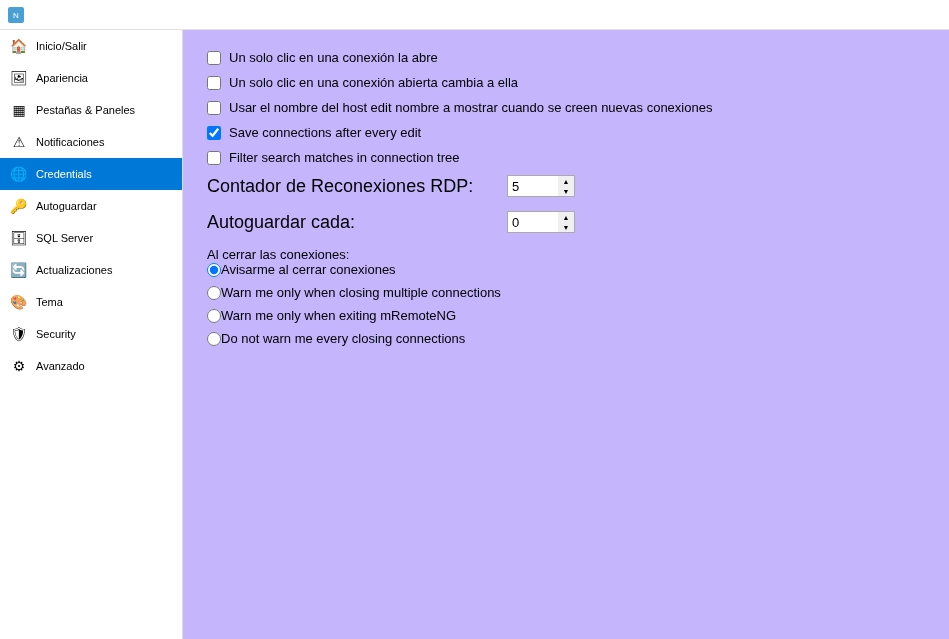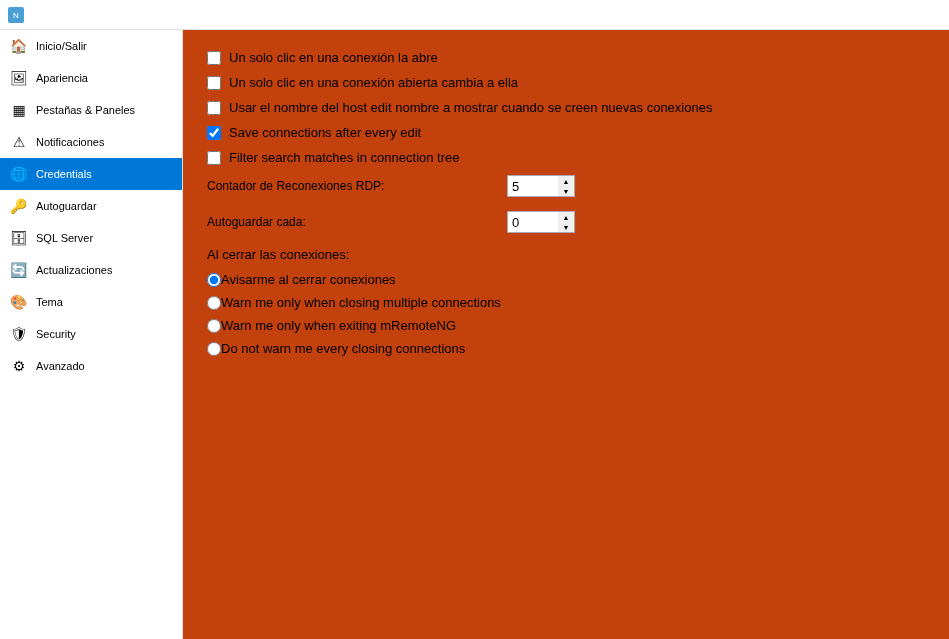--- a/index.html
+++ b/index.html
@@ -95,21 +95,21 @@
       font-size: 14px;
     }
     .sidebar-label {
       font-size: 11px;
       text-align: center;
     }
 
     
     .content {
       flex: 1;
-      background: #c2410c;
+      background: #c4b5fd;
       padding: 20px 24px;
       overflow-y: auto;
     }
 
     
     .option-row {
       display: flex;
       align-items: center;
       margin-bottom: 10px;
       gap: 8px;
@@ -127,21 +127,21 @@
 
     
     .field-row {
       display: flex;
       align-items: center;
       margin-bottom: 14px;
       gap: 10px;
     }
     .field-label {
       width: 290px;
-      font-size: 12px;
+      font-size: 18px;
       color: #000;
     }
     .spinner-wrapper {
       display: flex;
       align-items: center;
       border: 1px solid #aaa;
       height: 22px;
     }
     .spinner-input {
       width: 50px;
@@ -167,21 +167,20 @@
       align-items: center;
       justify-content: center;
       font-size: 7px;
       line-height: 1;
       padding: 0;
     }
 
     
     .section-label {
       font-size: 13px;
-      margin-bottom: 10px;
       margin-top: 6px;
       color: #000;
     }
 
     
     .radio-row {
       display: flex;
       align-items: center;
       margin-bottom: 8px;
       gap: 0;

